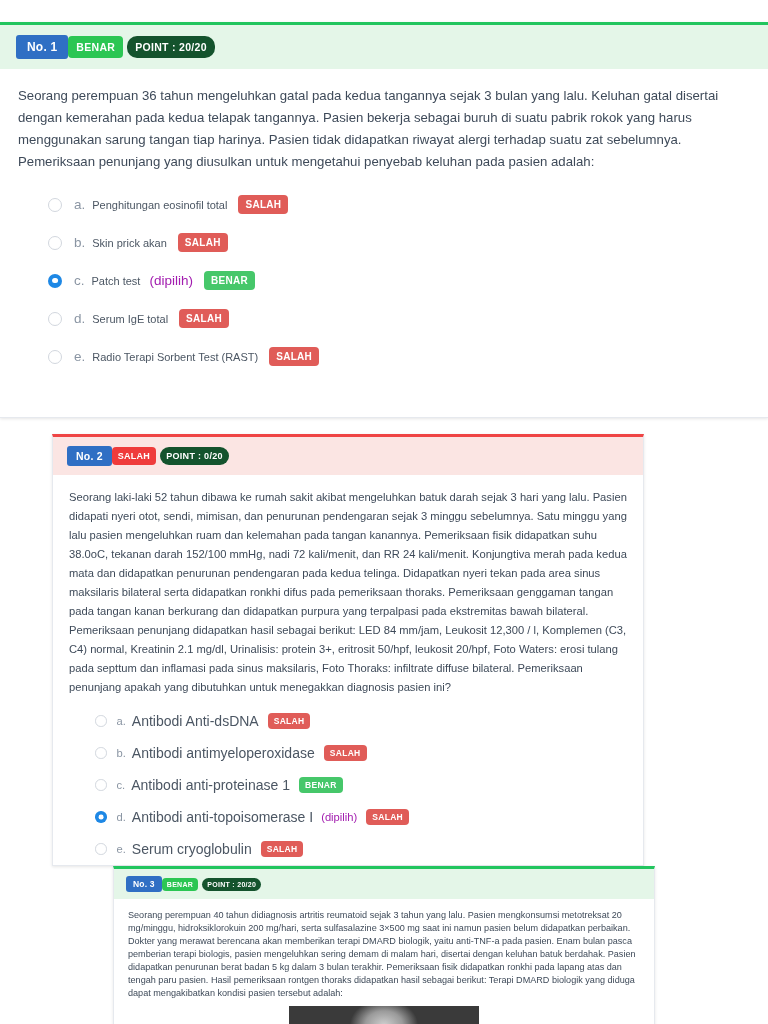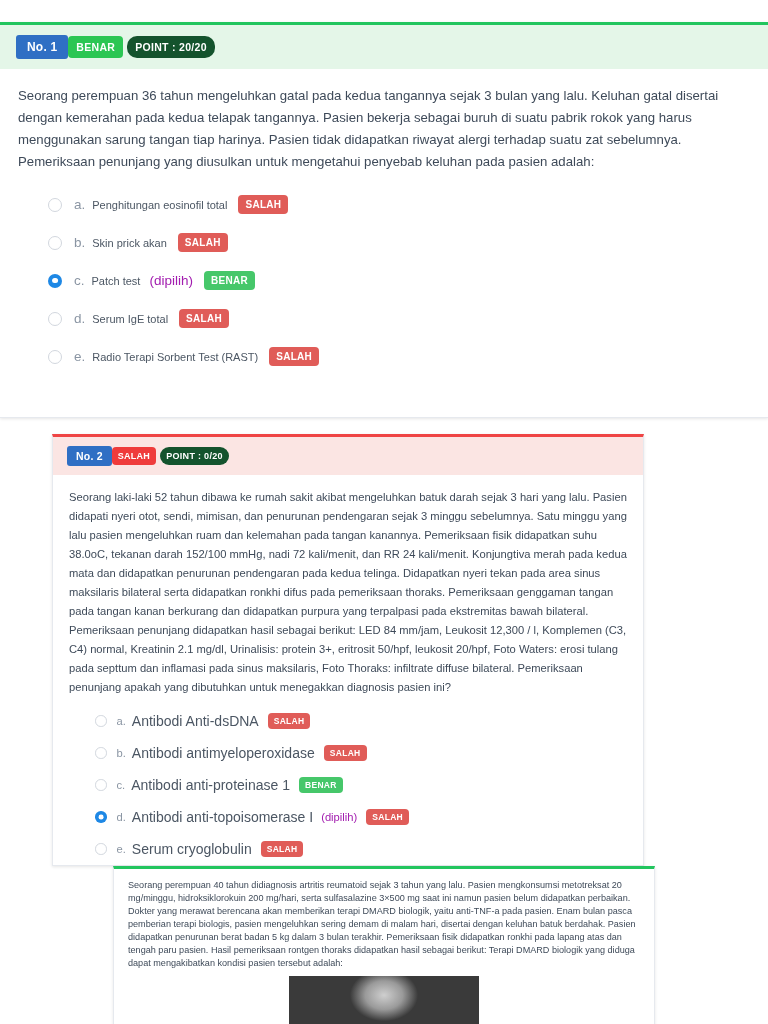--- a/index.html
+++ b/index.html
@@ -237,20 +237,27 @@
           <span class="opt-letter">e.</span>
           <span class="opt-text">Serum cryoglobulin</span>
           <span class="opt-tag salah">SALAH</span>
         </div>
 
       </div>
     </div>
   </div>
 
   <div class="qcard correct" id="card3">
+    <div class="qhead correct">
+      <span class="no-badge">No. 3</span>
+      <span class="head-right">
+        <span class="tag benar">BENAR</span>
+        <span class="tag point">POINT : 20/20</span>
+      </span>
+    </div>
     <div class="qbody">
       <div class="qtext">Seorang perempuan 40 tahun didiagnosis artritis reumatoid sejak 3 tahun yang lalu. Pasien mengkonsumsi metotreksat 20 mg/minggu, hidroksiklorokuin 200 mg/hari, serta sulfasalazine 3×500 mg saat ini namun pasien belum didapatkan perbaikan. Dokter yang merawat berencana akan memberikan terapi DMARD biologik, yaitu anti-TNF-a pada pasien. Enam bulan pasca pemberian terapi biologis, pasien mengeluhkan sering demam di malam hari, disertai dengan keluhan batuk berdahak. Pasien didapatkan penurunan berat badan 5 kg dalam 3 bulan terakhir. Pemeriksaan fisik didapatkan ronkhi pada lapang atas dan tengah paru pasien. Hasil pemeriksaan rontgen thoraks didapatkan hasil sebagai berikut: Terapi DMARD biologik yang diduga dapat mengakibatkan kondisi pasien tersebut adalah:</div>
       <div class="xray-wrap">
         <div class="xray"></div>
       </div>
     </div>
   </div>
 
 </div>
 

